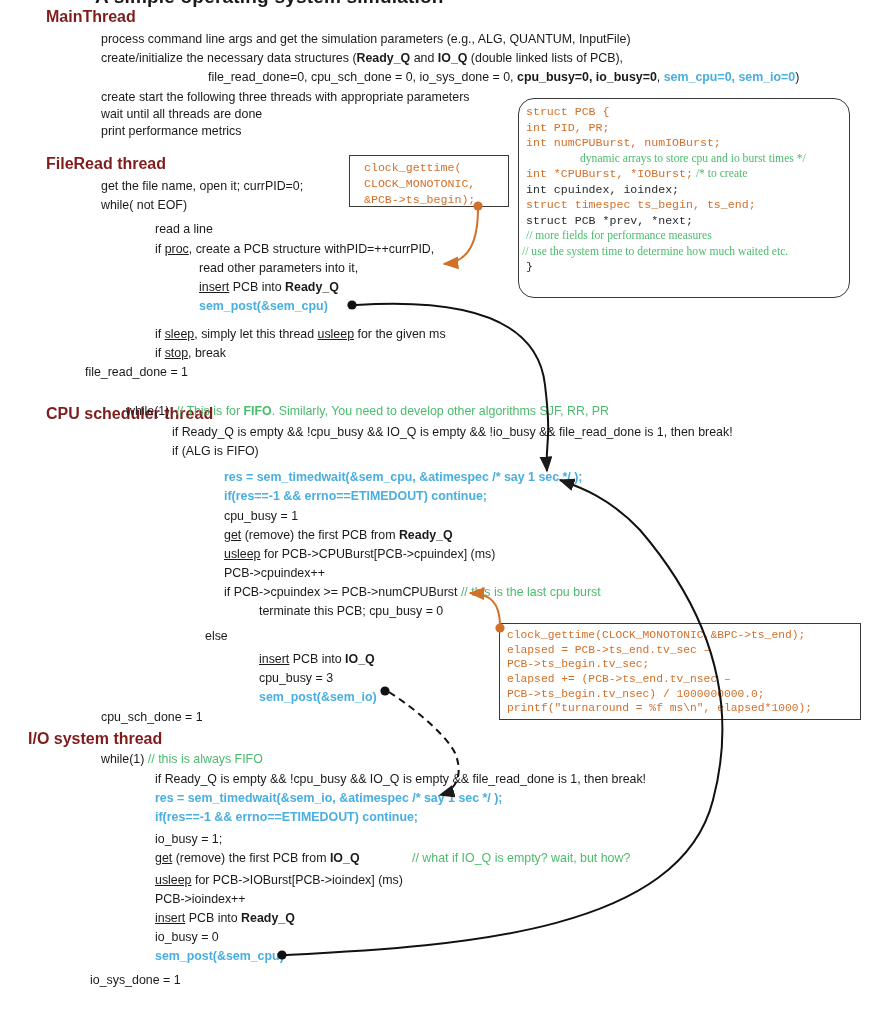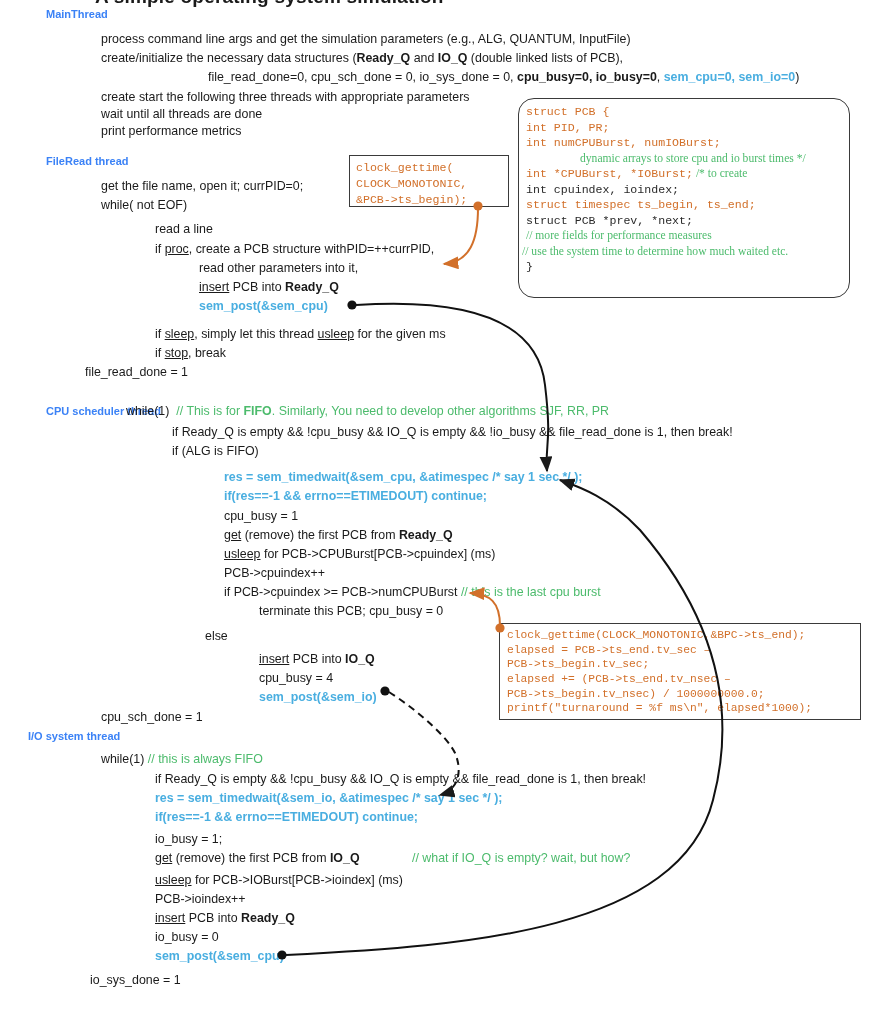--- a/index.html
+++ b/index.html
@@ -7,21 +7,21 @@
     width:888px;height:1024px;
     background:#ffffff;
     font-family:"Liberation Sans", sans-serif;
     font-size:12.4px;
     color:#1a1a1a;
     position:relative;
     overflow:hidden;
   }
   #root{position:relative;width:888px;height:1024px;}
   .abs{position:absolute;white-space:nowrap;}
-  .hdr{color:#3b82f6;font-weight:bold;font-size:11px;}
+  .hdr{color:#7f1d1d;font-weight:bold;font-size:16px;}
   .b{font-weight:bold;}
   .u{text-decoration:underline;}
   .grn{color:#4cbb6c;}
   .grn-b{color:#4cbb6c;font-weight:bold;}
   .blu{color:#49aee0;font-weight:bold;}
 
   .box{
     position:absolute;
     border:1.6px solid #3a3a3a;
     background:#ffffff;
@@ -101,21 +101,21 @@
   <div class="abs blu" style="left:199px;top:299px;">sem_post(&amp;sem_cpu)</div>
 
   <div class="abs" style="left:155px;top:327px;">
     <span>if </span><span class="u">sleep</span><span>, simply let this thread </span><span class="u">usleep</span><span> for the given ms</span>
   </div>
   <div class="abs" style="left:155px;top:346px;">
     <span>if </span><span class="u">stop</span><span>, break</span>
   </div>
   <div class="abs" style="left:85px;top:365px;">file_read_done = 1</div>
 
-  <div class="box codebox" style="left:349px;top:155px;width:160px;height:52px;padding:4px 6px;font-size:11.6px;line-height:1.40;">
+  <div class="box codebox" style="left:349px;top:155px;width:160px;height:52px;padding:4px 14px;font-size:11.6px;line-height:1.40;">
     <div>clock_gettime(</div>
     <div>CLOCK_MONOTONIC,</div>
     <div>&amp;PCB-&gt;ts_begin);</div>
   </div>
 
   <div class="abs hdr" style="left:46px;top:382px;margin-top:23px;">CPU scheduler thread</div>
 
   <div class="abs" style="left:126px;top:404px;">
     <span>while(1)</span><span>&nbsp;&nbsp;</span><span class="grn">//  This is for </span><span class="grn-b">FIFO</span><span class="grn">. Similarly, You need to develop other algorithms SJF, RR, PR</span>
   </div>
@@ -135,21 +135,21 @@
   <div class="abs" style="left:224px;top:566px;">PCB-&gt;cpuindex++</div>
   <div class="abs" style="left:224px;top:585px;">
     <span>if PCB-&gt;cpuindex &gt;= PCB-&gt;numCPUBurst </span><span class="grn">// this is the last cpu burst</span>
   </div>
   <div class="abs" style="left:259px;top:604px;">terminate this PCB;  cpu_busy = 0</div>
   <div class="abs" style="left:205px;top:629px;">else</div>
 
   <div class="abs" style="left:259px;top:652px;">
     <span class="u">insert</span><span> PCB into </span><span class="b">IO_Q</span>
   </div>
-  <div class="abs" style="left:259px;top:671px;">cpu_busy = 4</div>
+  <div class="abs" style="left:259px;top:671px;">cpu_busy = 3</div>
   <div class="abs blu" style="left:259px;top:690px;">sem_post(&amp;sem_io)</div>
   <div class="abs" style="left:101px;top:710px;">cpu_sch_done = 1</div>
 
   <div class="box codebox" style="left:499px;top:623px;width:362px;height:97px;padding:4px 7px;font-size:11.3px;line-height:1.30;">
     <div>clock_gettime(CLOCK_MONOTONIC,&amp;BPC-&gt;ts_end);</div>
     <div>elapsed =   PCB-&gt;ts_end.tv_sec –</div>
     <div>            PCB-&gt;ts_begin.tv_sec;</div>
     <div>elapsed += (PCB-&gt;ts_end.tv_nsec –</div>
     <div>      PCB-&gt;ts_begin.tv_nsec) / 1000000000.0;</div>
     <div>printf("turnaround = %f ms\n", elapsed*1000);</div>

